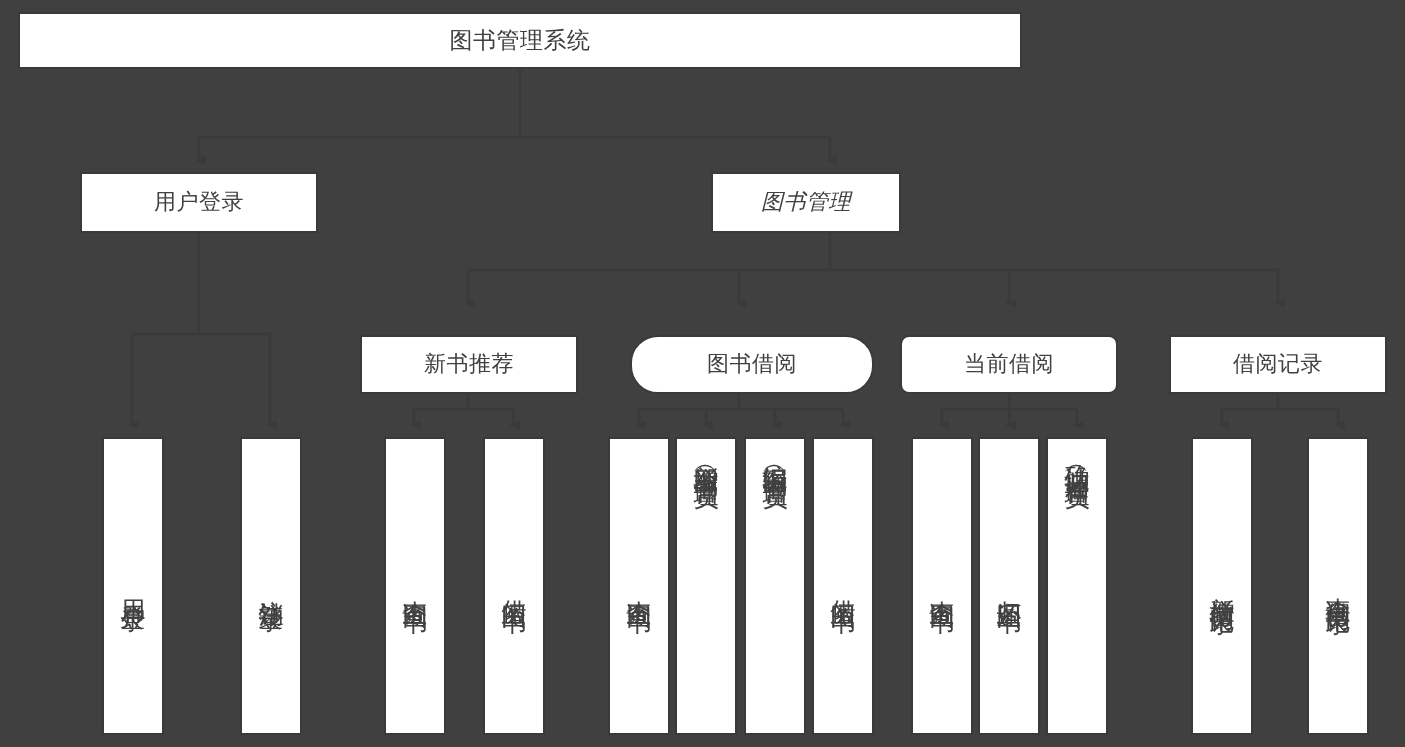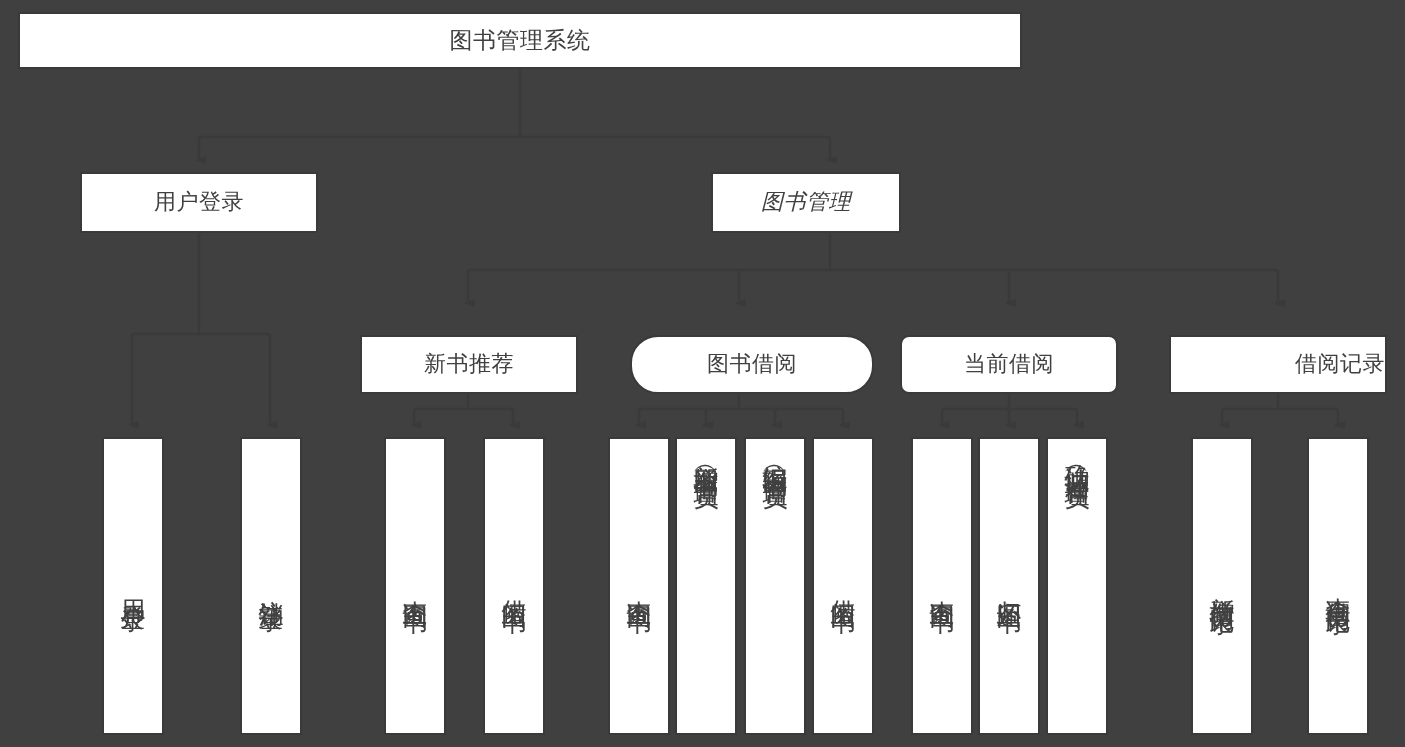--- a/index.html
+++ b/index.html
@@ -166,21 +166,21 @@
 
   <div class="node lvl2" style="left:360px; width:218px;">
     <span class="label">新书推荐</span>
   </div>
   <div class="node lvl2" style="left:630px; width:244px;border-radius:28px;">
     <span class="label">图书借阅</span>
   </div>
   <div class="node lvl2" style="left:900px; width:218px;border-radius:9px;">
     <span class="label">当前借阅</span>
   </div>
-  <div class="node lvl2" style="left:1169px; width:218px;justify-content:flex-end;">
+  <div class="node lvl2" style="left:1169px; width:218px;">
     <span class="label">借阅记录</span>
   </div>
 
   <div class="node leaf centered" style="left:102px; width:62px;">
     <span class="label">用户登录</span>
   </div>
   <div class="node leaf centered" style="left:240px; width:62px;">
     <span class="label">注销登录</span>
   </div>
 

